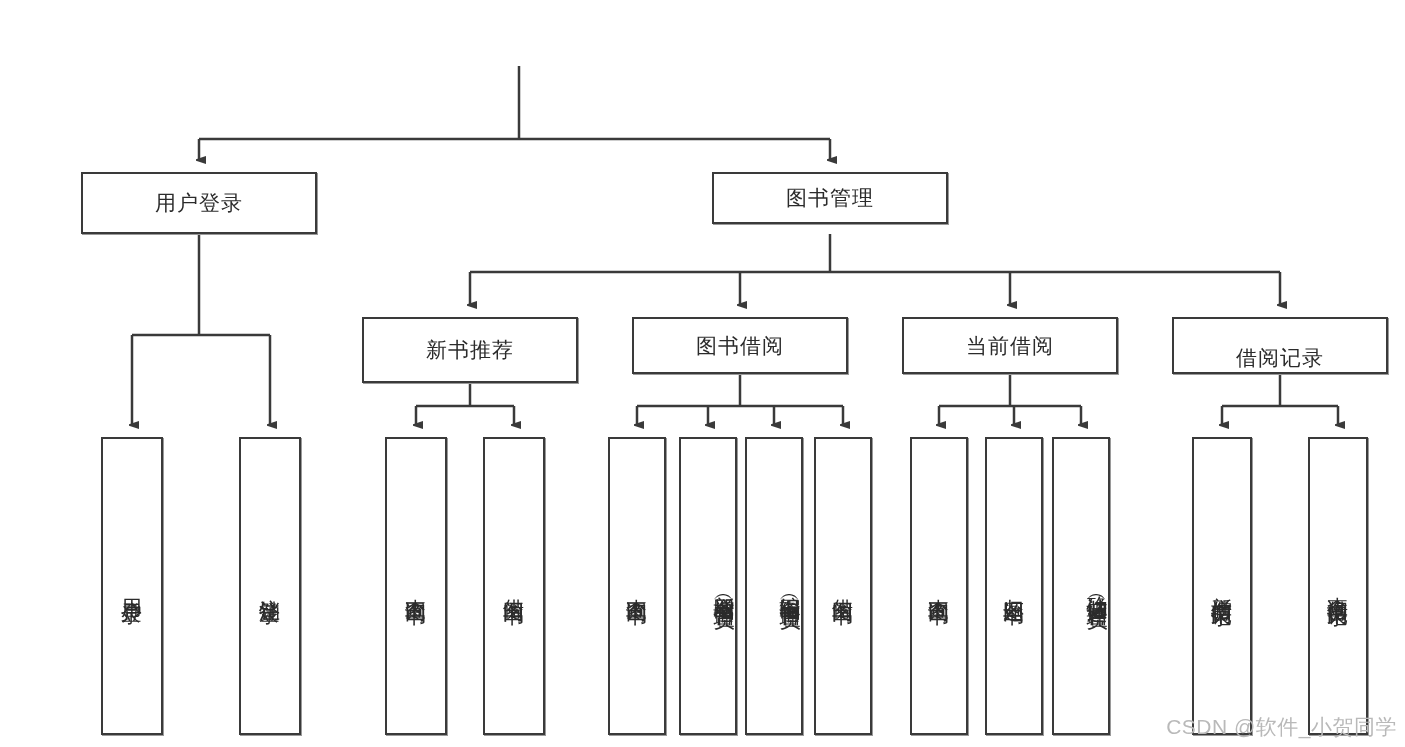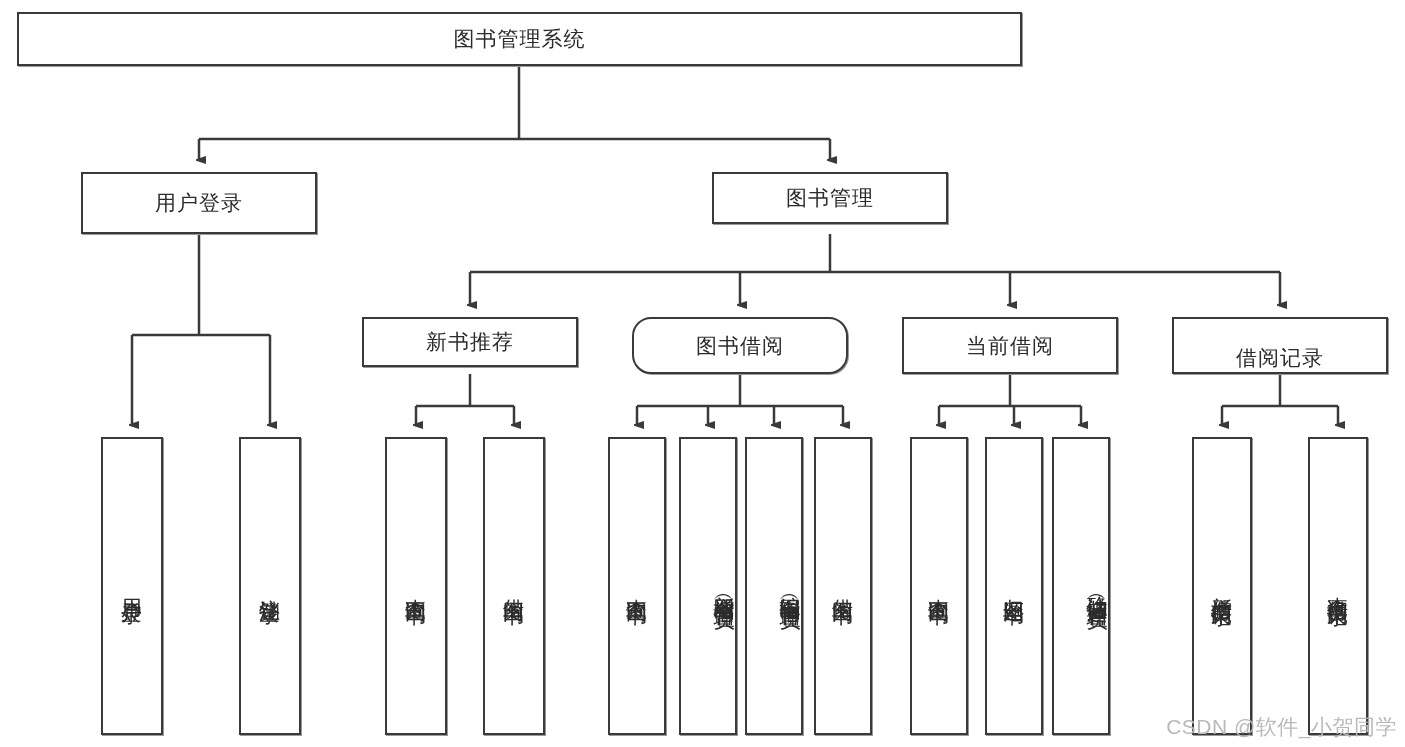--- a/index.html
+++ b/index.html
@@ -130,35 +130,32 @@
     </g>
 
     <g stroke="#3a3a3a" stroke-width="2.5" fill="none">
       <path d="M1280,374 L1280,406"></path>
       <path d="M1222,406 L1338,406"></path>
       <path d="M1222,406 L1222,425" marker-end="url(#arrow)"></path>
       <path d="M1338,406 L1338,425" marker-end="url(#arrow)"></path>
     </g>
   </svg>
 
-  <div class="node horizontal" style="left:17px; top:12px; width:1005px; height:54px;">
-    <span>图书管理系统</span>
-  </div>
 
   <div class="node horizontal" style="left:81px; top:172px; width:236px; height:62px;">
     <span>用户登录</span>
   </div>
   <div class="node horizontal" style="left:712px; top:172px; width:236px; height:52px;">
     <span>图书管理</span>
   </div>
 
-  <div class="node horizontal" style="left:362px; top:317px; width:216px; height:50px;font-family:Liberation Mono, monospace;">
+  <div class="node horizontal" style="left:362px; top:317px; width:216px; height:66px;font-family:Liberation Mono, monospace;">
     <span>新书推荐</span>
   </div>
-  <div class="node horizontal" style="left:632px; top:317px; width:216px; height:57px;border-radius:19px;">
+  <div class="node horizontal" style="left:632px; top:317px; width:216px; height:57px;">
     <span>图书借阅</span>
   </div>
   <div class="node horizontal" style="left:902px; top:317px; width:216px; height:57px;">
     <span>当前借阅</span>
   </div>
   <div class="node horizontal" style="left:1172px; top:317px; width:216px; height:57px;align-items:flex-end;">
     <span>借阅记录</span>
   </div>
 
   <div class="node vertical centered" style="left:101px; top:437px; width:62px; height:298px;">

